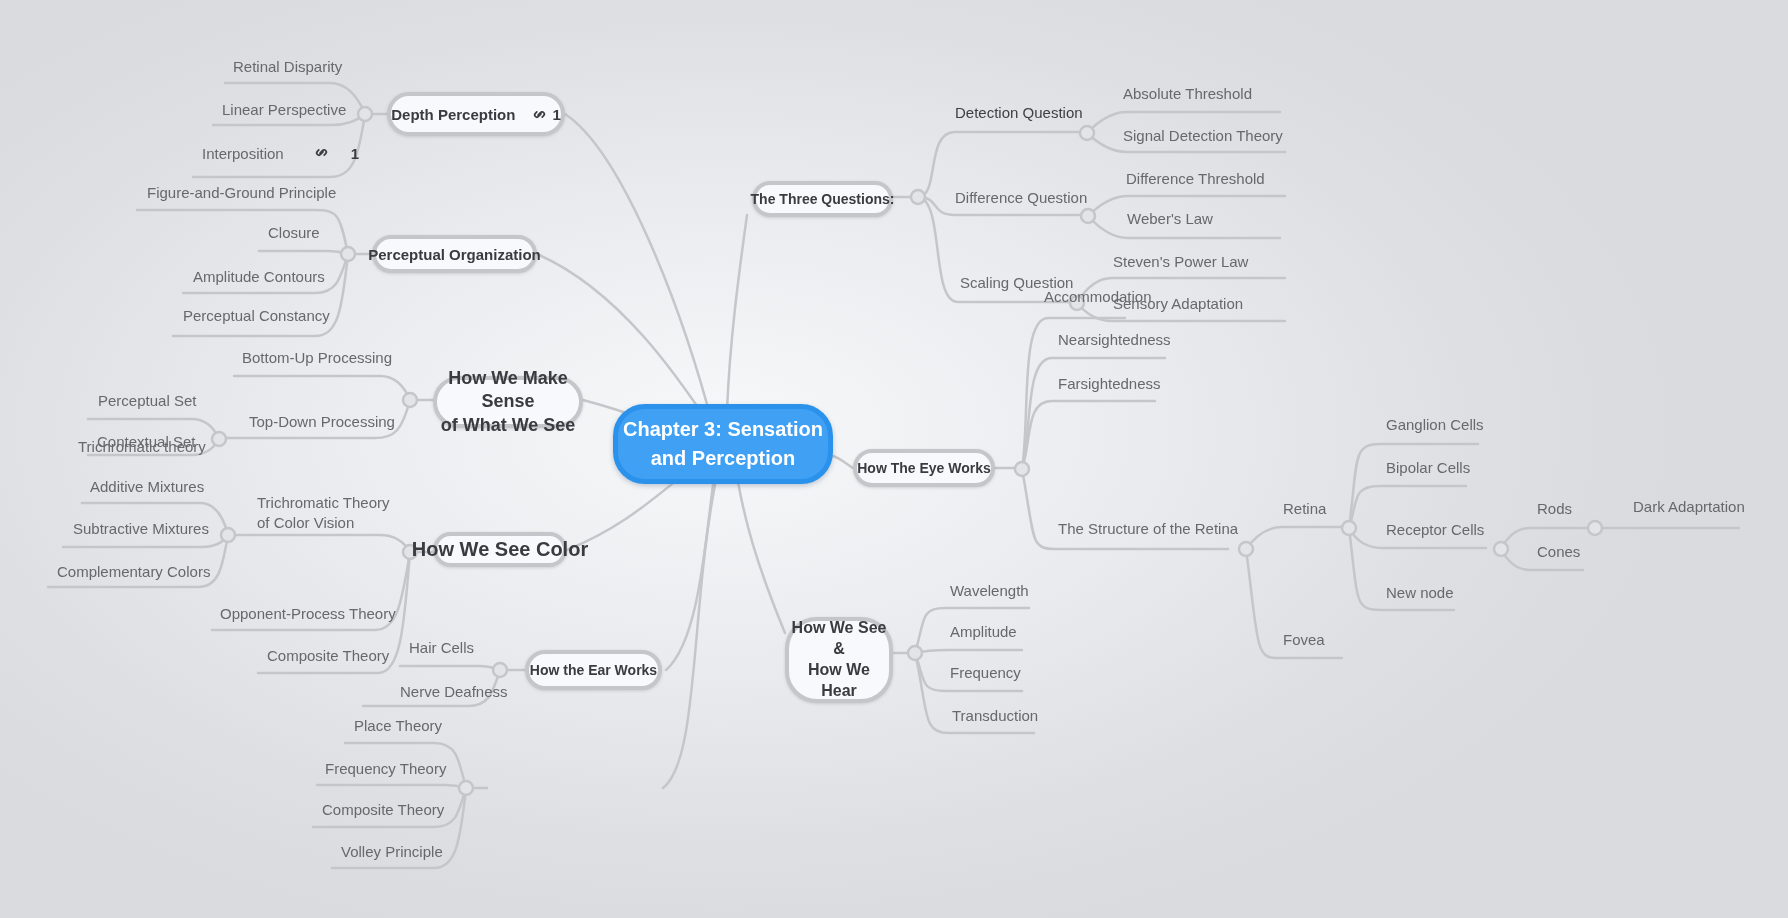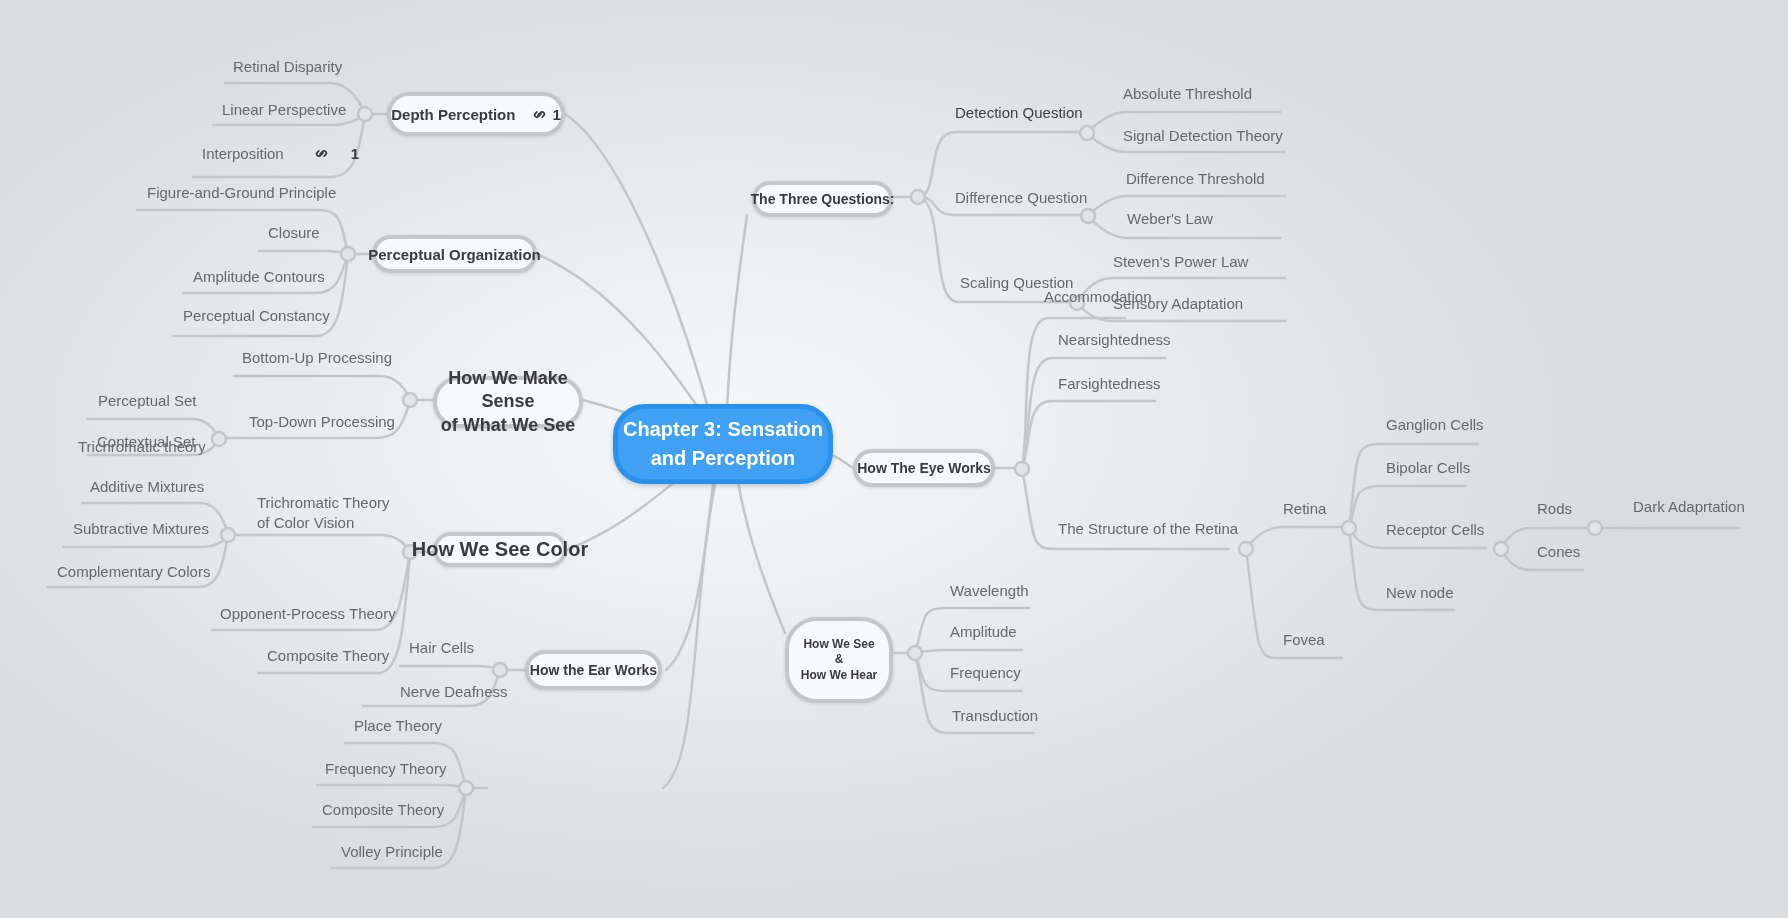--- a/index.html
+++ b/index.html
@@ -22,21 +22,21 @@
     position:absolute;background:#3fa0f4;border:5px solid #2b92ec;border-radius:32px;
     display:flex;align-items:center;justify-content:center;
     color:#ffffff;font-weight:bold;font-size:20px;text-align:center;
     white-space:pre-line;line-height:1.45;box-sizing:border-box;
     box-shadow:0 2px 5px rgba(90,110,140,.35);
   }
   .leaf{
     position:absolute;font-size:15px;color:#67686c;white-space:pre-line;line-height:1.3;
   }
   .leaf.dark{color:#3e3f44;}
-  .leaf.iconrow{display:inline-flex;align-items:center;gap:21px;white-space:nowrap;}
+  .leaf.iconrow{display:inline-flex;gap:21px;white-space:nowrap;}
   .link-badge{display:inline-flex;align-items:center;gap:4px;color:#3a3b40;font-weight:bold;}
   .link-badge svg{display:block;}
 </style>
 </head>
 <body>
 
 <div id="canvas">
 
   <svg class="wires" width="1788" height="918">
 
@@ -181,21 +181,21 @@
 
 
   <div class="pill" style="left:752px;top:181px;width:141px;height:36px;font-size:14px">
     <span>The Three Questions:</span>
   </div>
 
   <div class="pill" style="left:853px;top:449px;width:142px;height:38px;font-size:14px">
     <span>How The Eye Works</span>
   </div>
 
-  <div class="pill" style="left:785px;top:617px;width:108px;height:86px;font-size:12px;border-radius:32px">
+  <div class="pill" style="left:785px;top:617px;width:108px;height:86px;font-size:16px;border-radius:32px">
     <span class="multi">How We See
 &amp;
 How We Hear</span>
   </div>
 
   <span class="leaf" style="left:233px;top:57px">Retinal Disparity</span>
   <span class="leaf" style="left:222px;top:100px">Linear Perspective</span>
   <span class="leaf iconrow" style="left:202px;top:144px">
     <span>Interposition</span>
     <svg width="17" height="17" viewBox="0 0 24 24" style="margin-left:8px">

